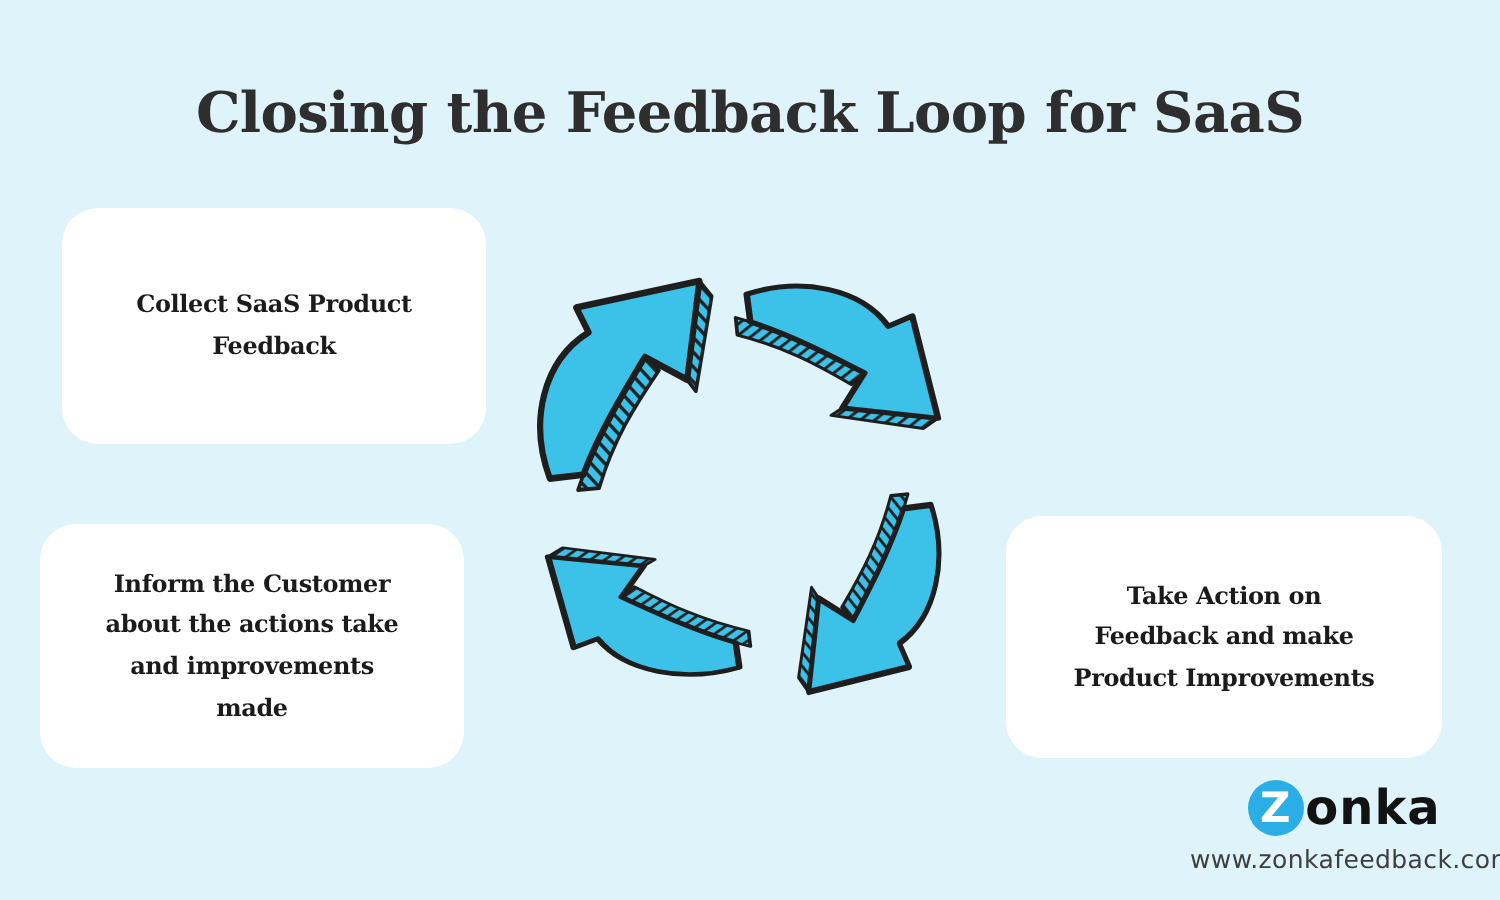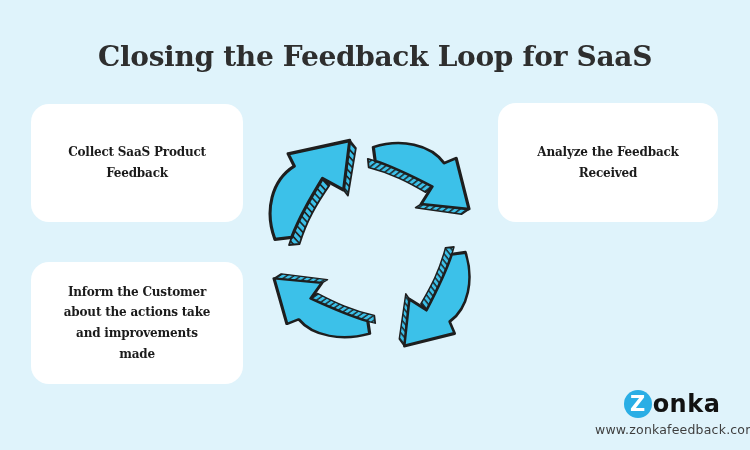--- a/index.html
+++ b/index.html
@@ -21,21 +21,21 @@
     position:absolute; background:var(--c-card); border-radius:18px;
     display:flex; align-items:center; justify-content:center;
   }
   .card-text{
     white-space:pre-line; text-align:center; font-weight:700;
     font-size:12px; line-height:1.72; color:var(--c-text);
     letter-spacing:-0.2px; padding:0 6px;
   }
   .card-1{left:31px;  top:104px; width:212px; height:118px;}
   .card-2{left:498px; top:103px; width:220px; height:119px;}
-  .card-3{left:31px;  top:262px; width:212px; height:122px;}
+  .card-3{left:20px;  top:262px; width:212px; height:122px;}
   .card-4{left:503px; top:258px; width:218px; height:121px;}
 
   .defs-only{position:absolute; width:0; height:0;}
   .arrow{position:absolute; width:110px; height:120px;}
   .arrow svg{display:block; width:110px; height:120px; overflow:visible;}
   .a-ne{left:256px; top:128px; transform:scale(0.88,0.95);}
   .a-se{left:368px; top:117px; transform:rotate(90deg)  scale(0.73,0.92);}
   .a-sw{left:381px; top:241px; transform:rotate(180deg) scale(0.72,0.90);}
   .a-nw{left:265px; top:247px; transform:rotate(270deg) scale(0.65,0.92);}
 
@@ -56,29 +56,30 @@
 <body>
 
 <div class="stage">
 
   <div class="title">Closing the Feedback Loop for SaaS</div>
 
   <div class="card card-1">
     <div class="card-text">Collect SaaS Product
 Feedback</div>
   </div>
-  <div class="card card-2">
-    <div class="card-text">Analyze the Feedback
-Received</div>
-  </div>
   <div class="card card-3">
     <div class="card-text">Inform the Customer
 about the actions take
 and improvements
 made</div>
+  </div>
+  <div class="card card-4">
+    <div class="card-text">Take Action on
+Feedback and make
+Product Improvements</div>
   </div>
 
   <svg class="defs-only" aria-hidden="true">
     <defs>
       <pattern id="hatch" width="5.5" height="5.5" patternUnits="userSpaceOnUse" patternTransform="rotate(-45)">
         <rect width="5.5" height="5.5" fill="#3cc1e9"></rect>
         <line x1="1" y1="0" x2="1" y2="5.5" stroke="#1e1e1e" stroke-width="1.8"></line>
       </pattern>
       <g id="curvedArrow" stroke="#1e1e1e" stroke-linejoin="round">
         <path d="M 33,112 C 42,90 55,70 68,50 L 76,57 C 62,76 50,94 42,119 L 30,120 Z" fill="url(#hatch)" stroke-width="2"></path>

